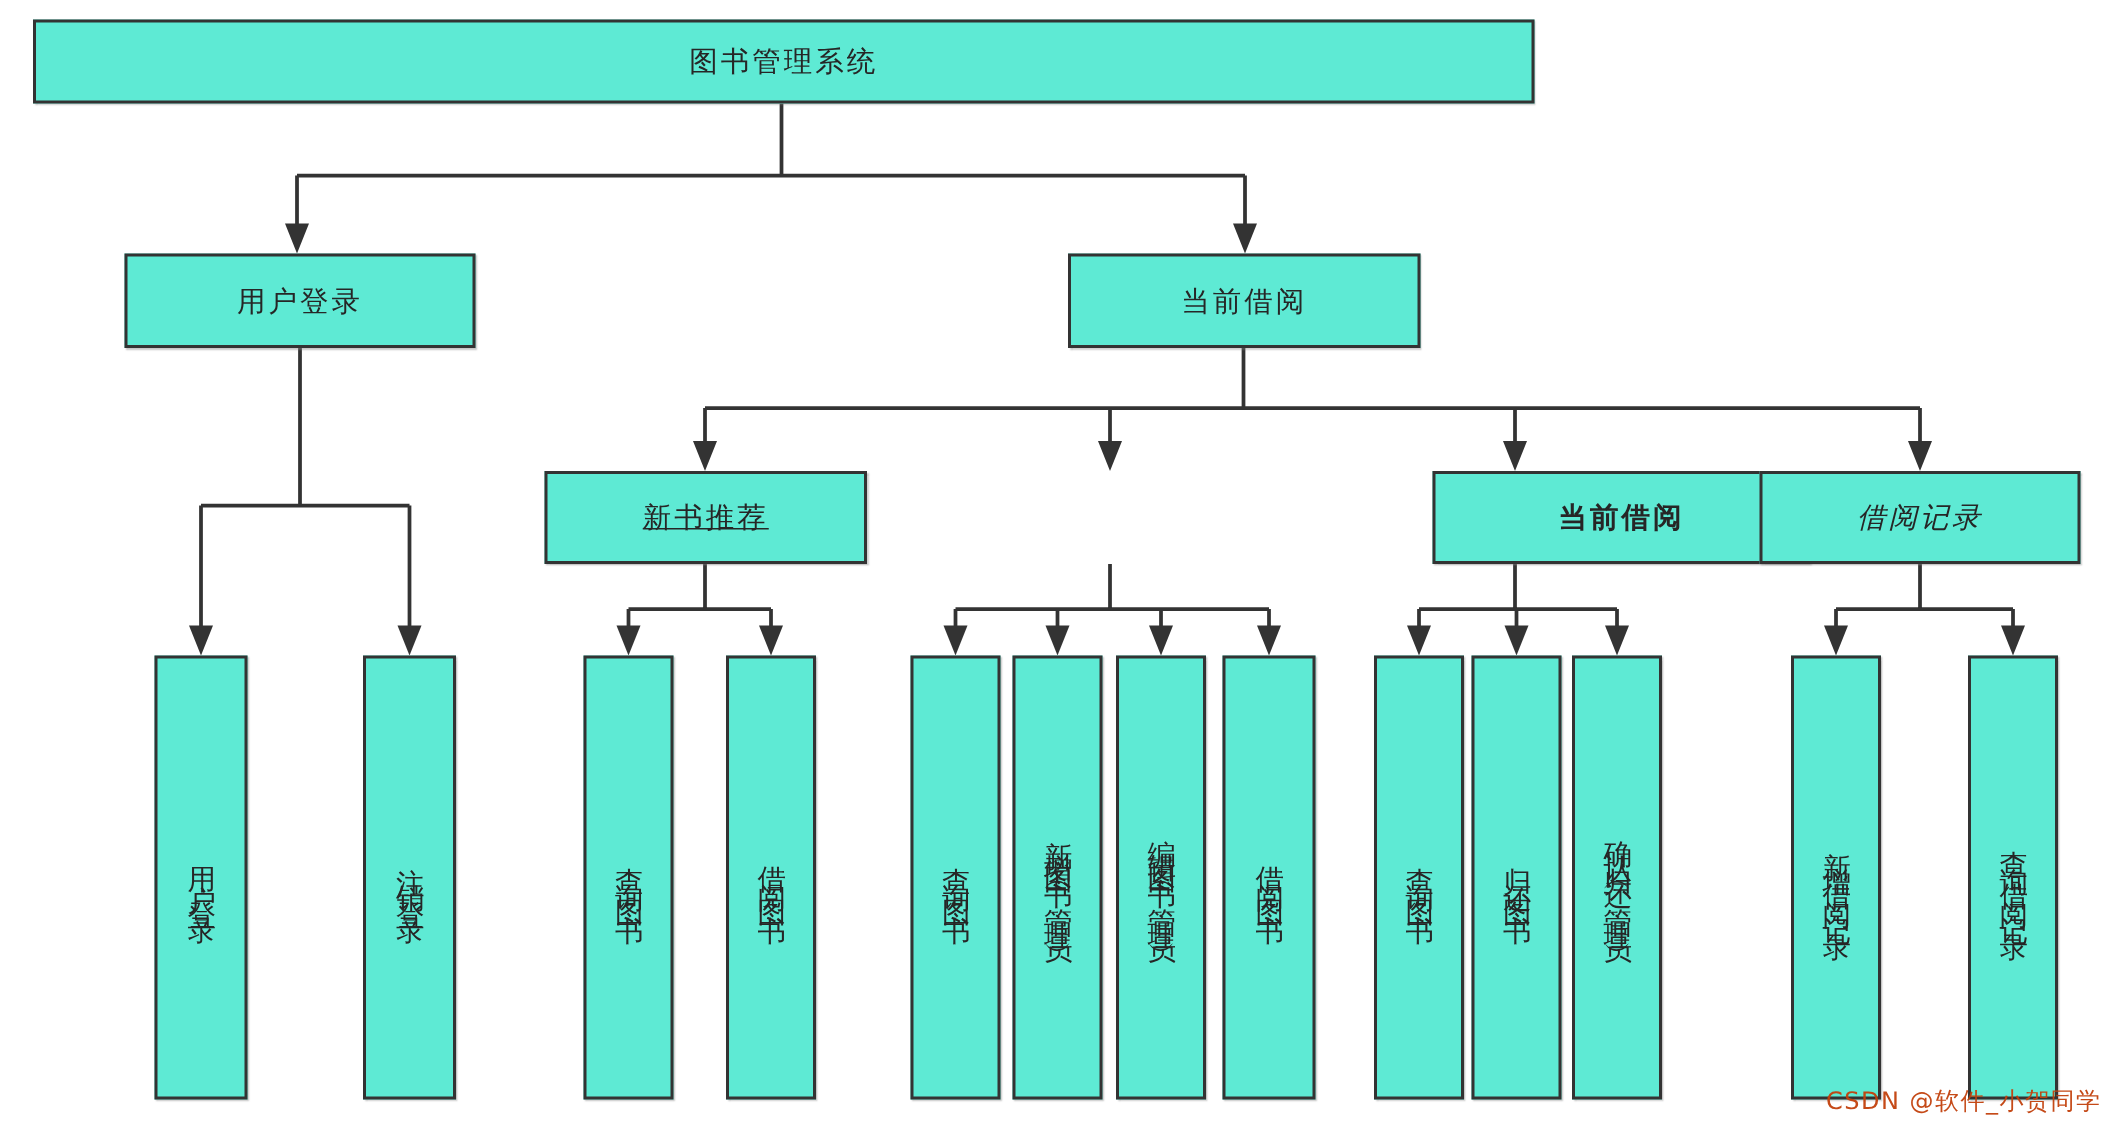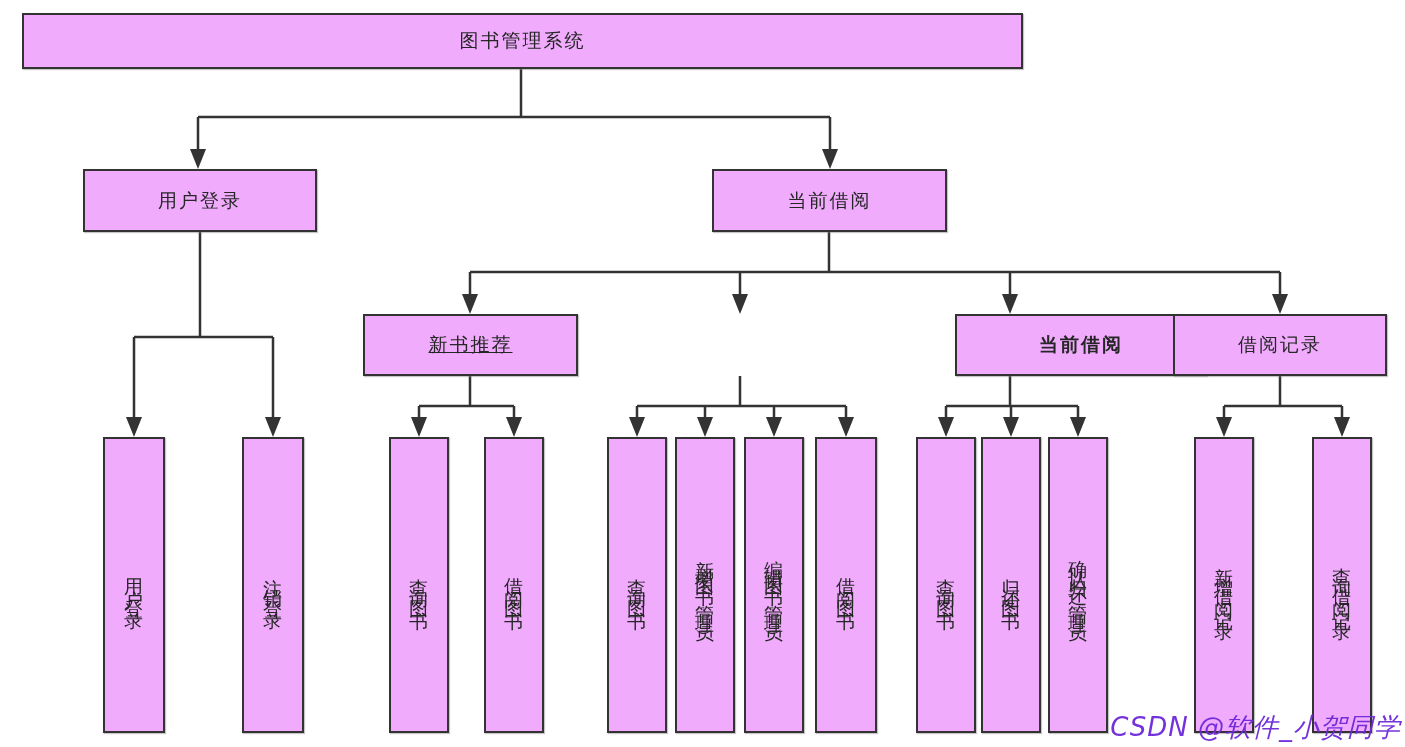--- a/index.html
+++ b/index.html
@@ -14,21 +14,21 @@
   .connectors {
     position: absolute;
     left: 0; top: 0;
     width: 1405px; height: 747px;
     pointer-events: none;
   }
   .box {
     position: absolute;
     box-sizing: border-box;
     border: 2.5px solid #333333;
-    background: #f0abfc;
+    background: #5eead4;
     color: #262626;
     display: flex;
     align-items: center;
     justify-content: center;
     box-shadow: 1px 1px 1px rgba(130,130,130,0.45);
   }
   .hbox {
     font-size: 19px;
     letter-spacing: 2px;
     white-space: nowrap;
@@ -38,27 +38,26 @@
     text-orientation: mixed;
     font-size: 19px;
     letter-spacing: 11px;
     line-height: 1;
   }
   .vbox.long { letter-spacing: 9px; }
   .watermark {
     position: absolute;
     right: 4px;
     bottom: 2px;
-    font-size: 26px;
+    font-size: 16px;
     letter-spacing: 1px;
-    color: #6d28d9;
+    color: #c2410c;
     opacity: 0.95;
     z-index: 5;
     white-space: nowrap;
-    font-style: italic;
   }
 </style>
 </head>
 <body>
 
 <div class="stage">
 
   <svg class="connectors" viewBox="0 0 1405 747" xmlns="http://www.w3.org/2000/svg">
     <path fill="none" stroke="#333333" stroke-width="2.5" d="
       M521 69 V117 M198 117 H830 M198 117 V152 M830 117 V152
@@ -91,21 +90,21 @@
     </g>
   </svg>
 
   <div class="box hbox" style="left:22px; top:13px; width:1001px; height:56px;">图书管理系统</div>
 
   <div class="box hbox" style="left:83px; top:169px; width:234px; height:63px;">用户登录</div>
   <div class="box hbox" style="left:712px; top:169px; width:235px; height:63px;">当前借阅</div>
 
   <div class="box hbox" style="left:363px; top:314px; width:215px; height:62px;text-decoration:underline;">新书推荐</div>
   <div class="box hbox" style="left:955px; top:314px; width:252px; height:62px;font-weight:bold;">当前借阅</div>
-  <div class="box hbox" style="left:1173px; top:314px; width:214px; height:62px;">借阅记录</div>
+  <div class="box hbox" style="left:1173px; top:314px; width:214px; height:62px;font-style:italic;">借阅记录</div>
 
   <div class="box vbox" style="left:103px; top:437px; width:62px; height:296px;">用户登录</div>
   <div class="box vbox" style="left:242px; top:437px; width:62px; height:296px;">注销登录</div>
 
   <div class="box vbox" style="left:389px; top:437px; width:60px; height:296px;">查询图书</div>
   <div class="box vbox" style="left:484px; top:437px; width:60px; height:296px;">借阅图书</div>
 
   <div class="box vbox" style="left:607px; top:437px; width:60px; height:296px;">查询图书</div>
   <div class="box vbox long" style="left:675px; top:437px; width:60px; height:296px;">新增图书（管理员）</div>
   <div class="box vbox long" style="left:744px; top:437px; width:60px; height:296px;">编辑图书（管理员）</div>

